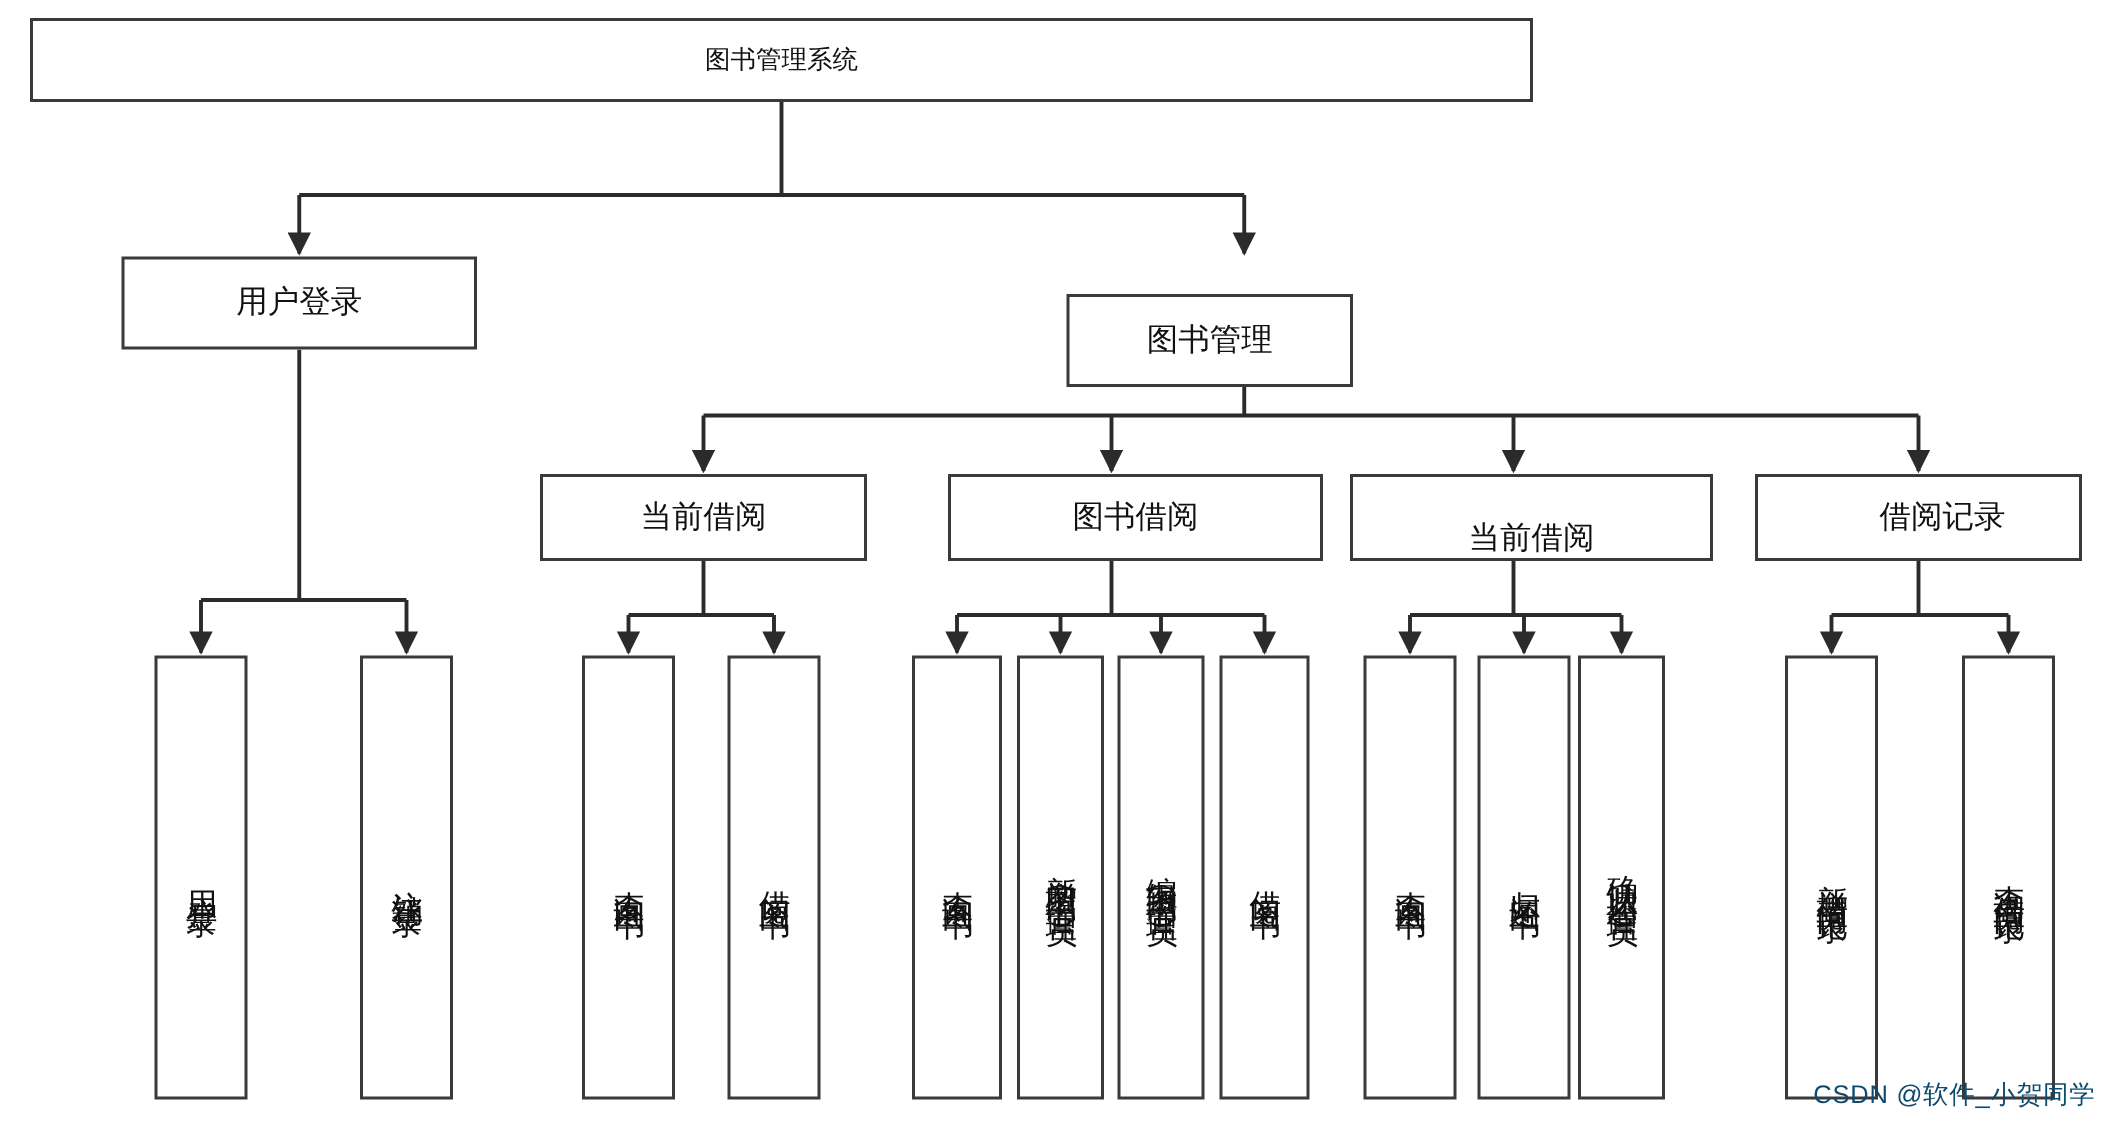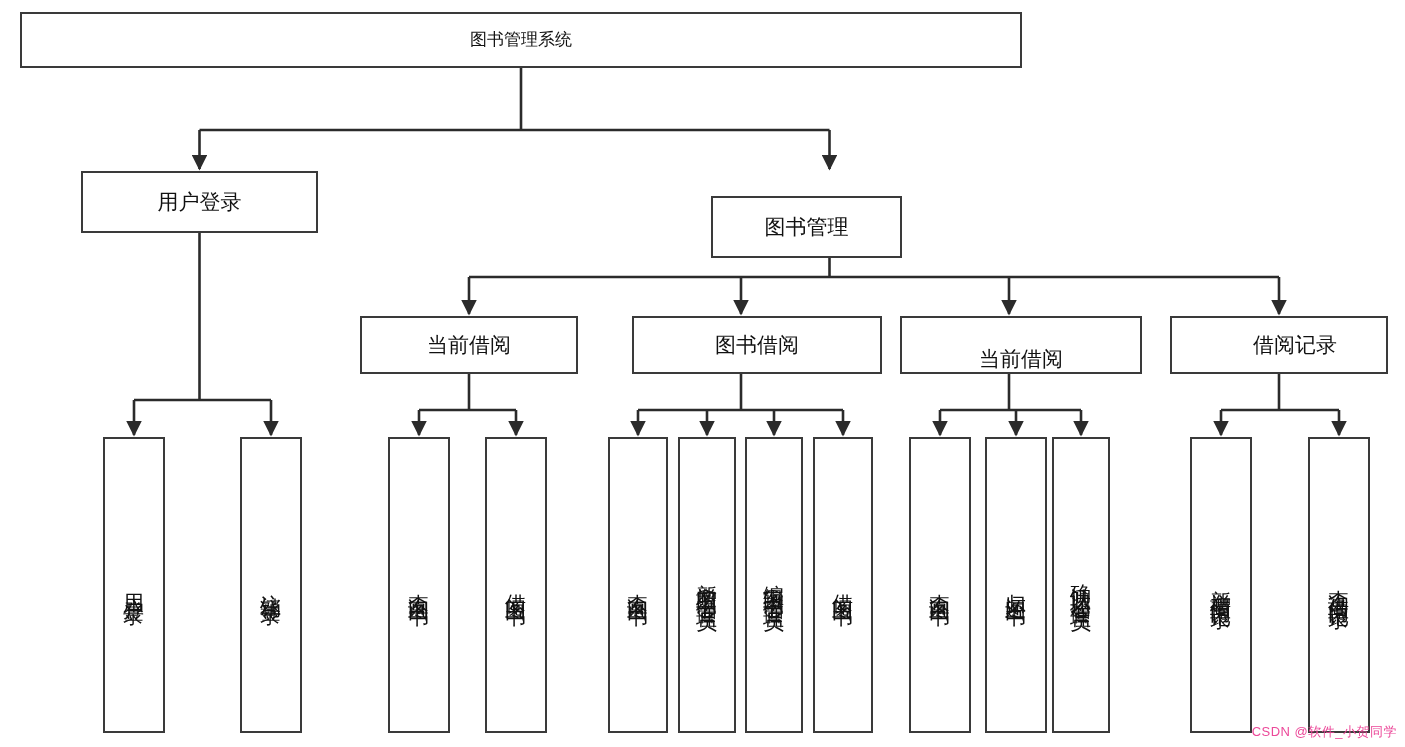--- a/index.html
+++ b/index.html
@@ -56,22 +56,22 @@
     text-orientation: upright;
     font-size: 21px;
     letter-spacing: 4px;
     line-height: 1;
     white-space: nowrap;
   }
   .watermark {
     position: absolute;
     right: 8px;
     bottom: 6px;
-    font-size: 13px;
-    color: #ec4899;
+    font-size: 17px;
+    color: #0c4a6e;
     z-index: 5;
     white-space: nowrap;
     letter-spacing: 0.5px;
     text-align: right;
   }
 </style>
 </head>
 <body>
 
 <div id="canvas">

